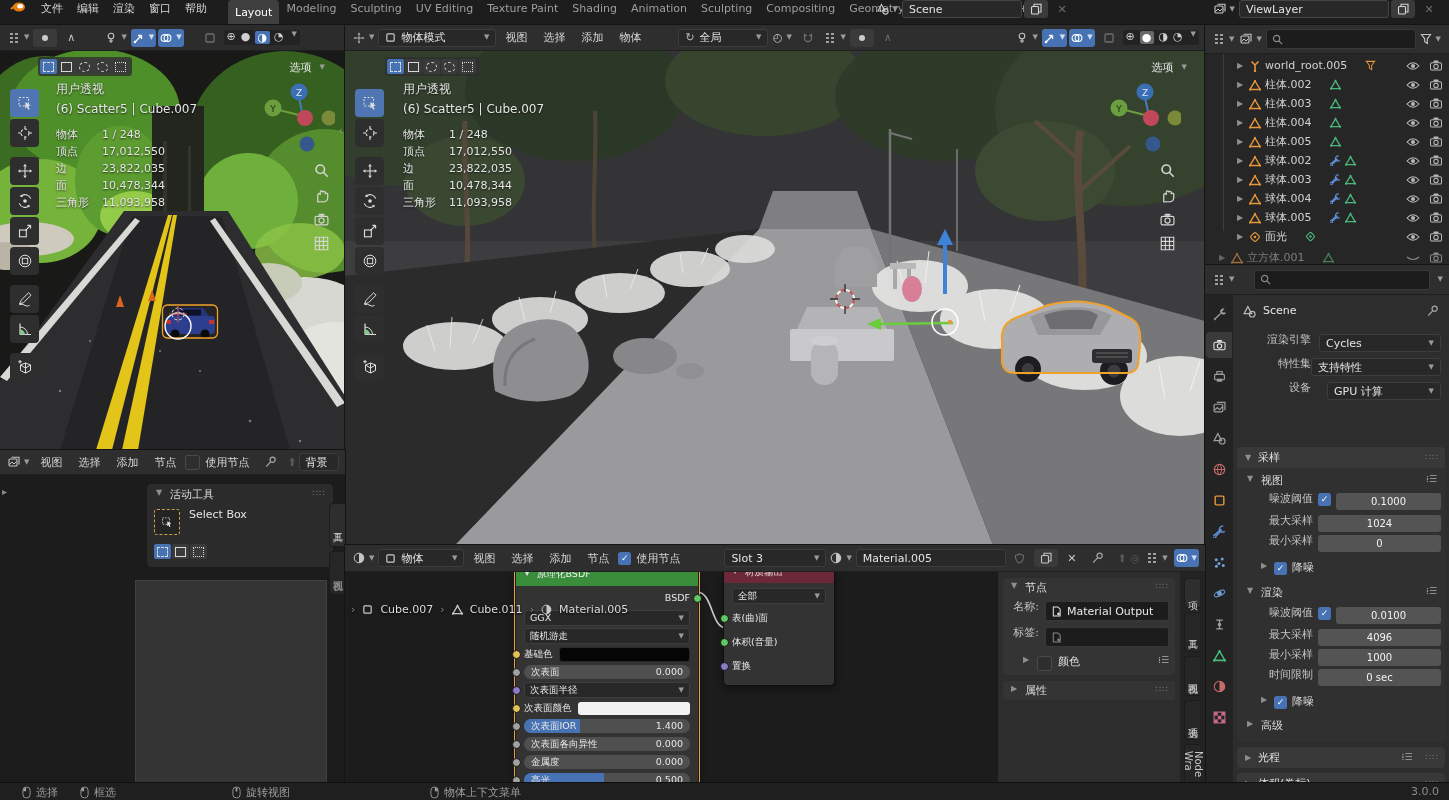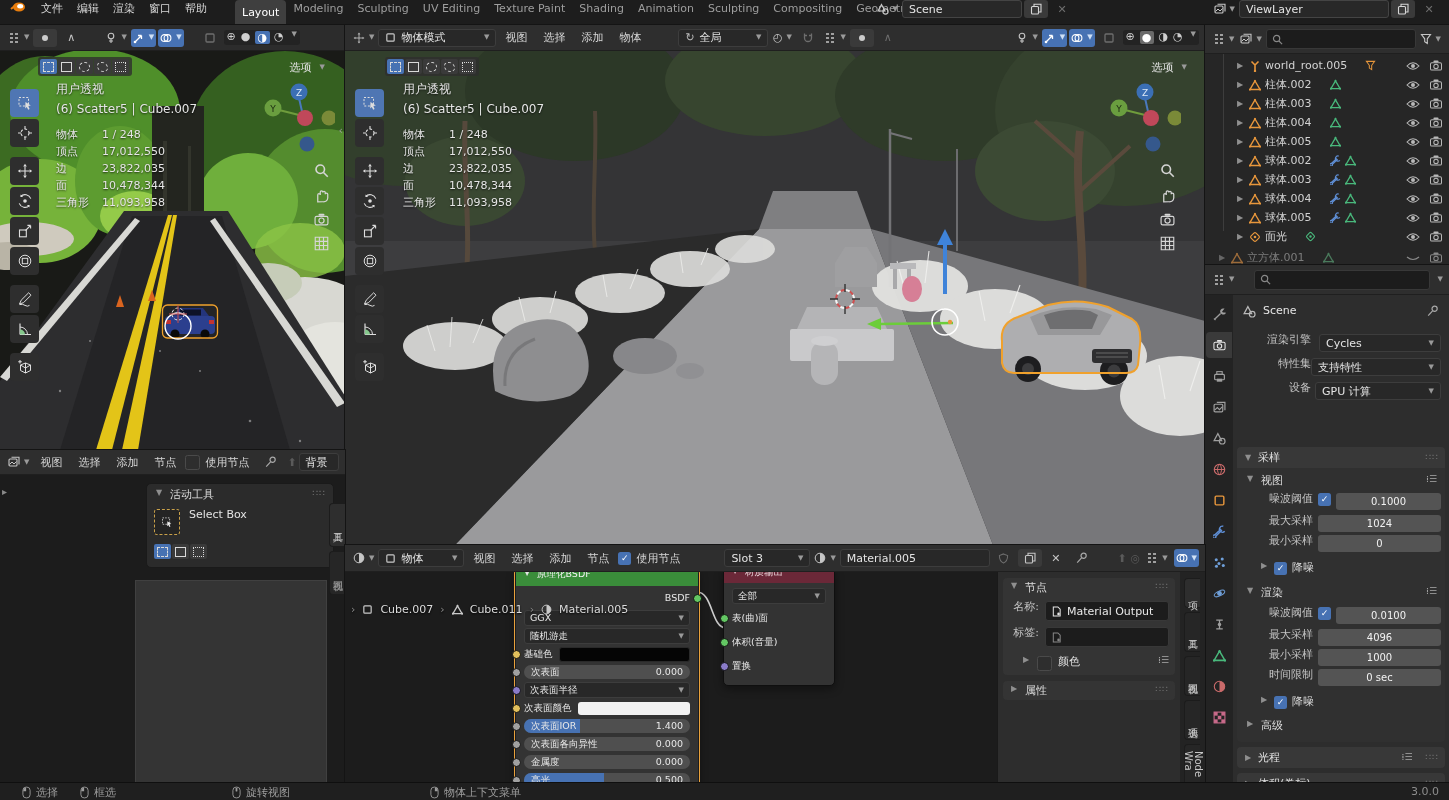--- a/index.html
+++ b/index.html
@@ -245,21 +245,21 @@
           <ellipse cx="10.2" cy="6.2" rx="3" ry="2.2" fill="#fff"></ellipse>
           <path d="M1 9 L7 4" stroke="#e87d0d" stroke-width="2"></path>
         </svg>
     </div>
     <div class="mi">文件</div>
     <div class="mi">编辑</div>
     <div class="mi">渲染</div>
     <div class="mi">窗口</div>
     <div class="mi">帮助</div>
     <div style="width:14px"></div>
-    <div class="mi" style="background:#3f3f3f;color:#fff;border-radius:4px 4px 0 0;height:19px;display:flex;align-items:center;margin-left:7px;">Layout</div>
+    <div class="mi" style="background:#3f3f3f;color:#fff;border-radius:4px 4px 0 0;height:19px;display:flex;align-items:center;">Layout</div>
     <div class="mi" style="color:#9e9e9e;">Modeling</div>
     <div class="mi" style="color:#9e9e9e;">Sculpting</div>
     <div class="mi" style="color:#9e9e9e;">UV Editing</div>
     <div class="mi" style="color:#9e9e9e;">Texture Paint</div>
     <div class="mi" style="color:#9e9e9e;">Shading</div>
     <div class="mi" style="color:#9e9e9e;">Animation</div>
     <div class="mi" style="color:#9e9e9e;">Sculpting</div>
     <div class="mi" style="color:#9e9e9e;">Compositing</div>
     <div class="mi" style="color:#9e9e9e;">Geometry Nodes</div>
     <div class="mi" style="color:#9e9e9e;">Scripting</div>
@@ -1162,21 +1162,21 @@
             <span class="caret" style="margin-left:auto;">▼</span>
           </div>
       </div>
       <div class="hrow" style="margin:6px 8px 0 0;gap:0;">
         <span class="plabel" style="width:78px;">特性集</span>
         <div class="dd" style="flex:1;">
             <span>支持特性</span>
             <span class="caret" style="margin-left:auto;">▼</span>
           </div>
       </div>
-      <div class="hrow" style="margin:6px 8px 0 0;gap:4px;">
+      <div class="hrow" style="margin:6px 8px 0 0;gap:16px;">
         <span class="plabel" style="width:78px;">设备</span>
         <div class="dd" style="flex:1;">
             <span>GPU 计算</span>
             <span class="caret" style="margin-left:auto;">▼</span>
           </div>
       </div>
 
       <div class="abs" style="left:4px;right:4px;top:152px;">
         <div class="pnlhdr">
           <span class="dcaret">▼</span>
@@ -1346,21 +1346,21 @@
           <span>物体</span>
           <span class="caret" style="margin-left:auto;">▼</span>
         </div>
       <div class="mi">视图</div>
       <div class="mi">选择</div>
       <div class="mi">添加</div>
       <div class="mi">节点</div>
       <span class="chk">✓</span>
       <span style="margin-left:3px;color:#d6d6d6;">使用节点</span>
       <div style="width:40px"></div>
-      <div class="dd" style="width:86px;">
+      <div class="dd" style="width:102px;">
           <span>Slot 3</span>
           <span class="caret" style="margin-left:auto;">▼</span>
         </div>
       <div class="icbtn">
           <svg width="12" height="12">
             <use href="#s-matsphere"></use>
           </svg>
           <span class="caret">▼</span>
         </div>
       <div class="dd" style="width:150px;">

